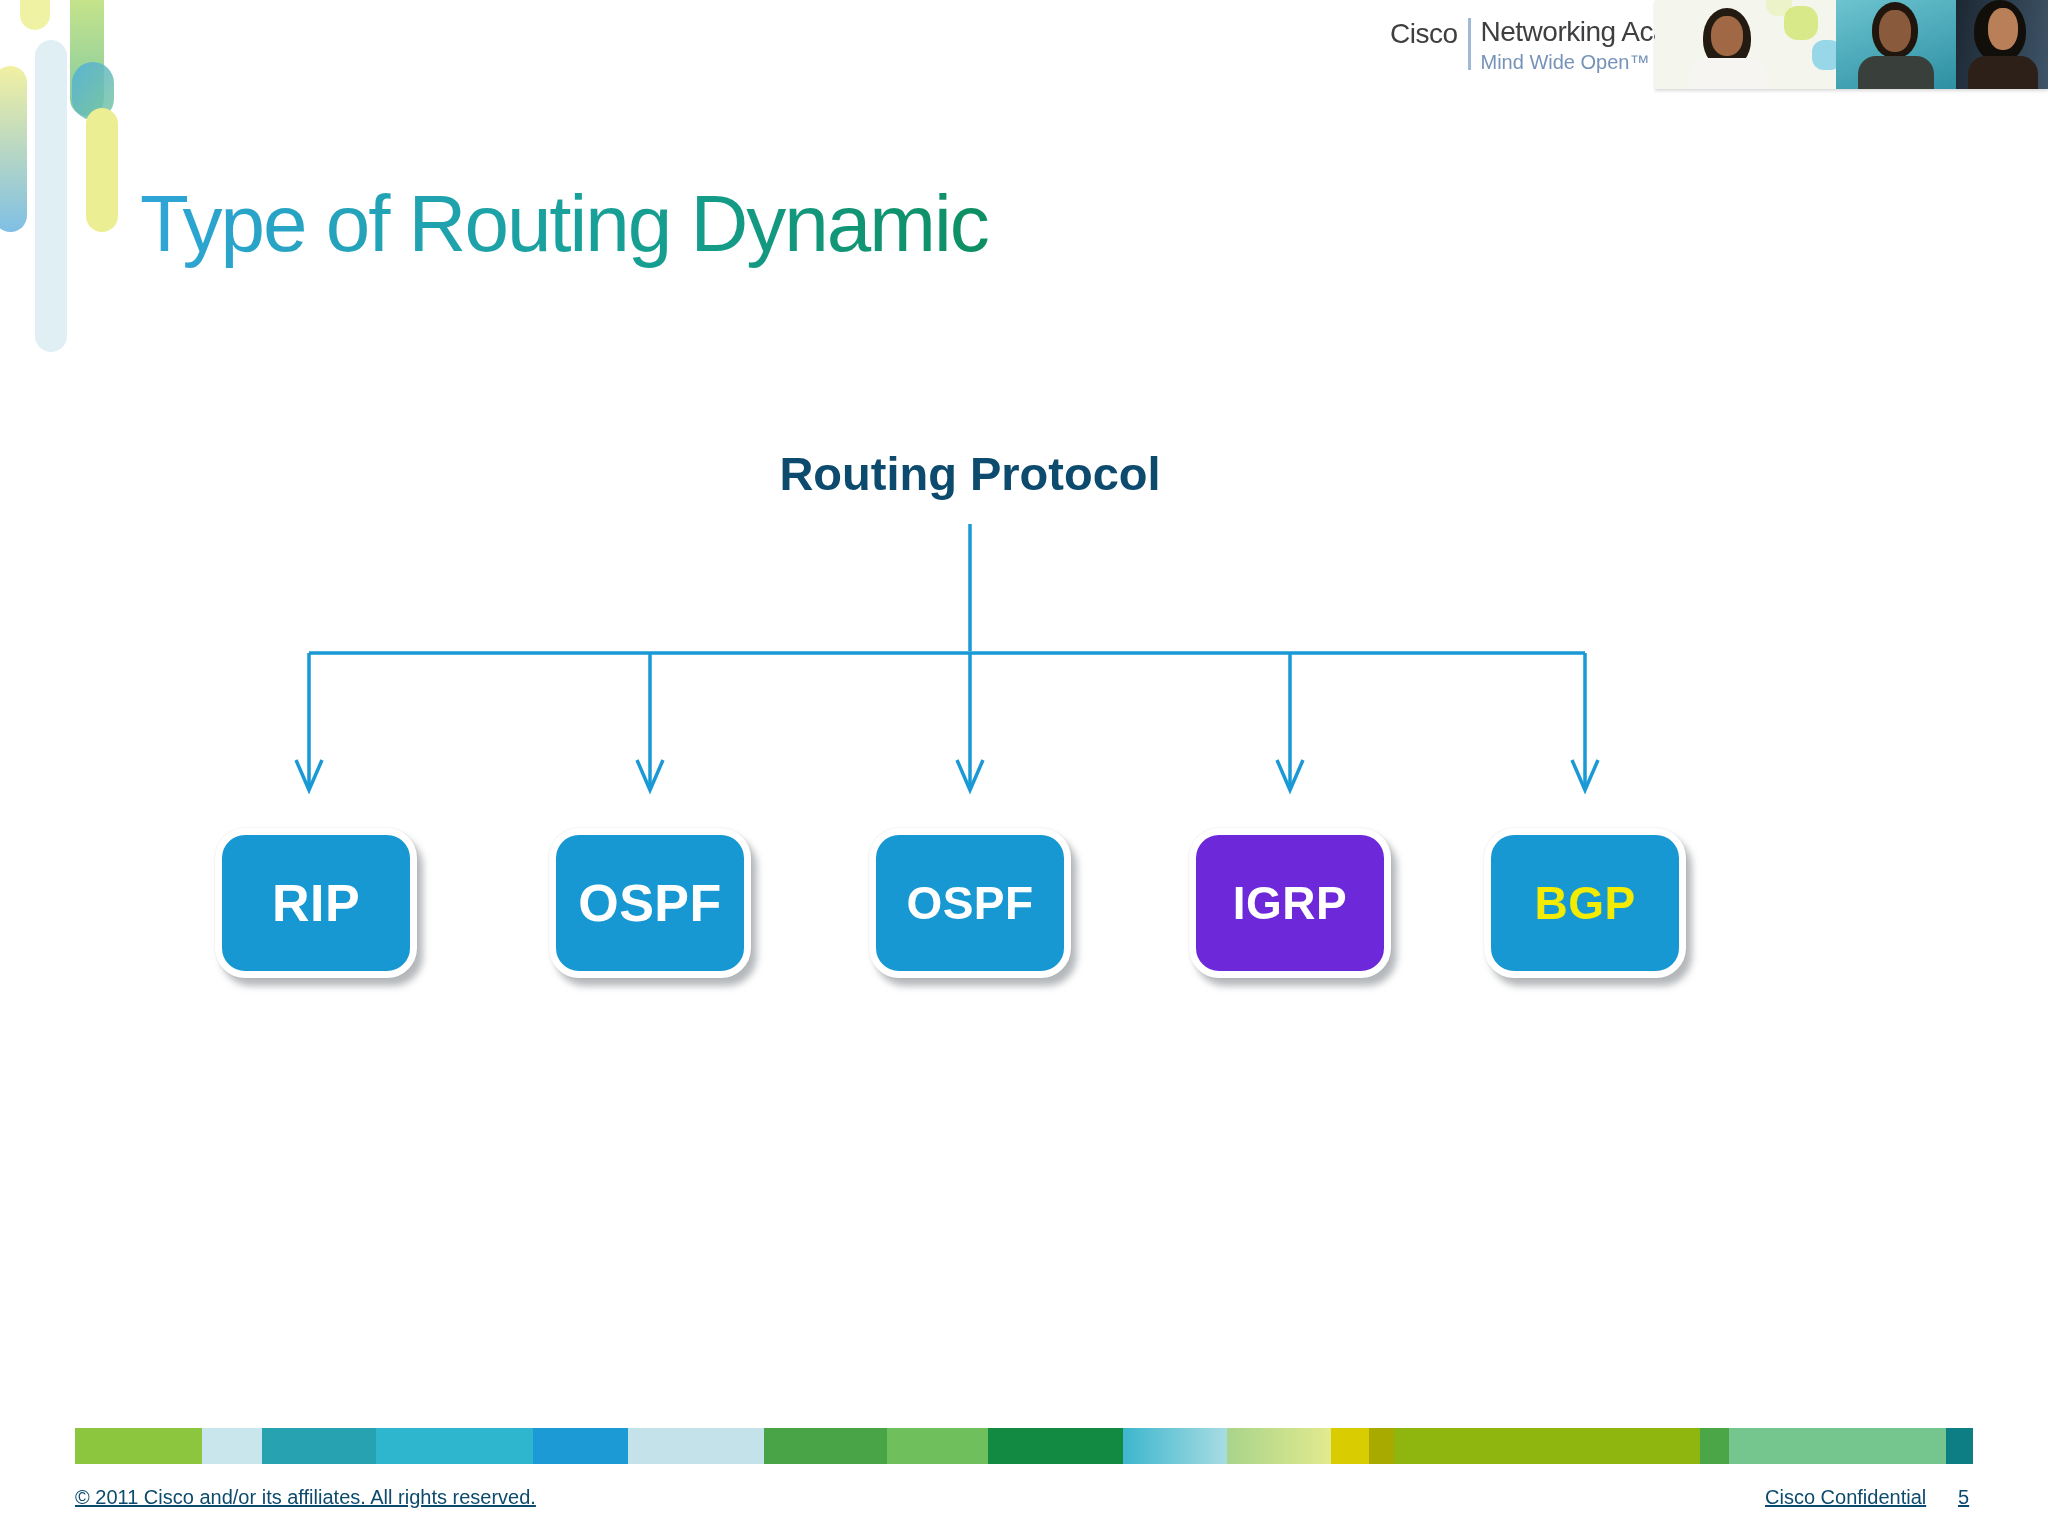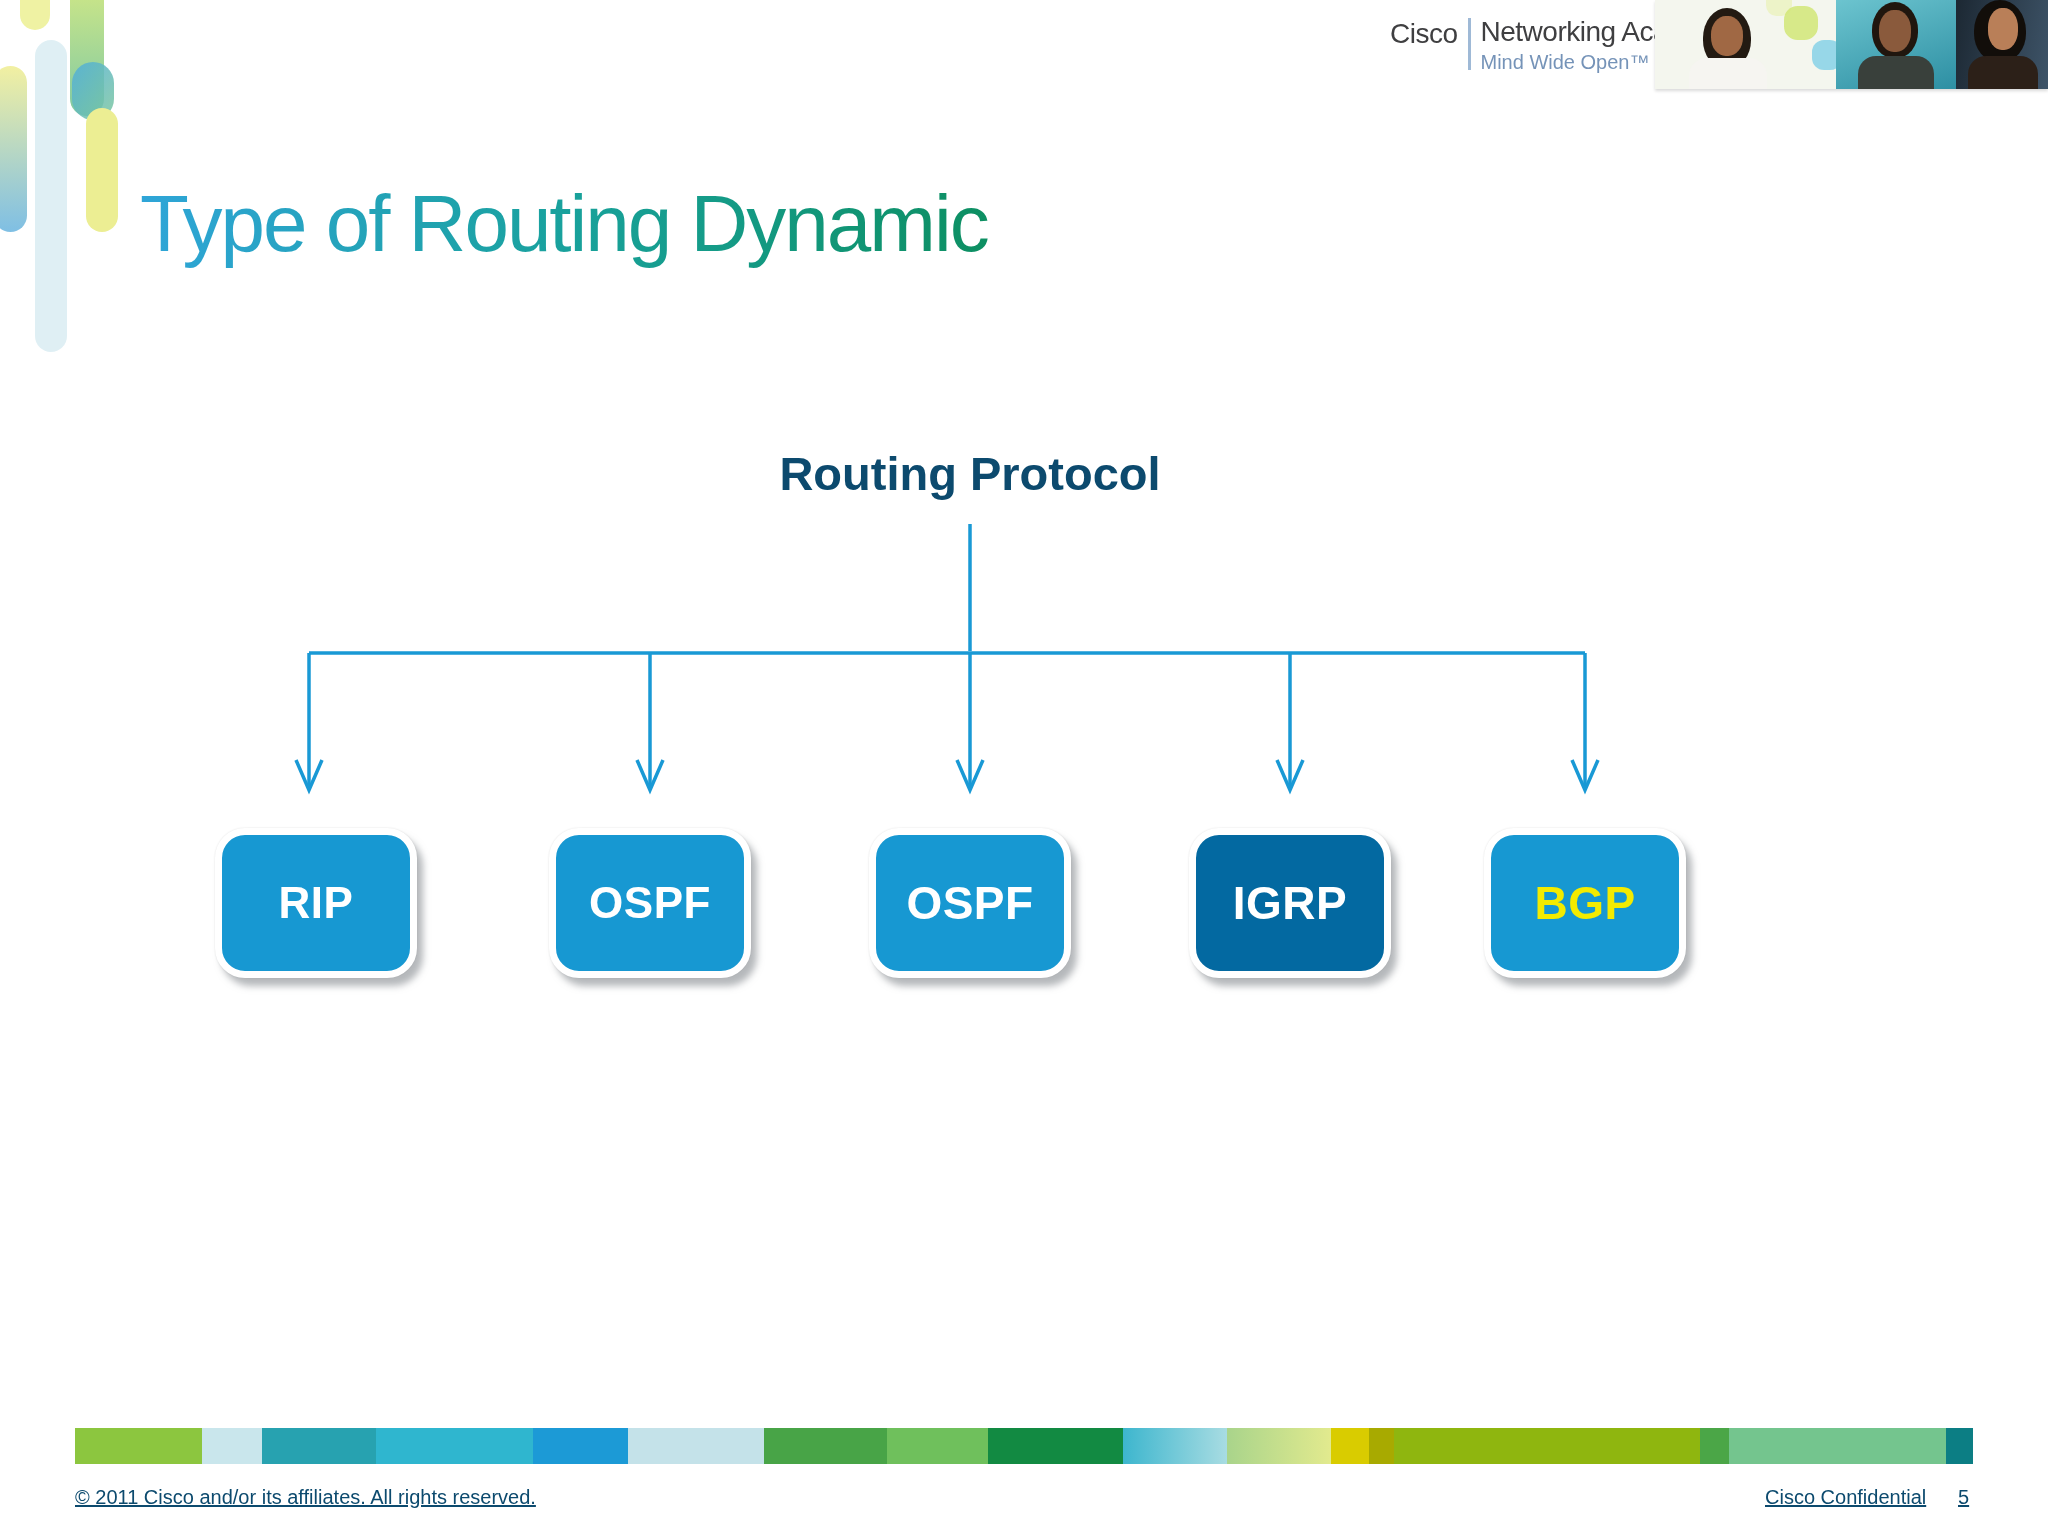--- a/index.html
+++ b/index.html
@@ -55,21 +55,21 @@
   
   .root-label{
     position:absolute;left:720px;top:446px;width:500px;text-align:center;
     font-size:47px;font-weight:bold;color:#0c4a6e;letter-spacing:0;
   }
   .connectors{position:absolute;left:0;top:0;pointer-events:none;}
   .node{
     position:absolute;top:828px;width:202px;height:150px;box-sizing:border-box;
     border:7px solid #ffffff;border-radius:30px;
     display:flex;align-items:center;justify-content:center;
-    font-weight:bold;font-size:44px;color:#ffffff;letter-spacing:.5px;
+    font-weight:bold;font-size:52px;color:#ffffff;letter-spacing:.5px;
     box-shadow:6px 8px 7px rgba(120,126,132,.55),0 0 2px rgba(0,0,0,.12);
   }
   .n0{left:215px;}.n1{left:549px;}.n2{left:869px;font-size:46px;}
   .n3{left:1189px;font-size:46px;}.n4{left:1484px;font-size:46px;}
   
   .colorbar{position:absolute;left:75px;top:1428px;width:1898px;height:36px;display:flex;}
   .colorbar div{height:36px;}
   .footer-text{position:absolute;top:1486px;font-size:20px;color:#0c4a6e;white-space:nowrap;text-decoration:underline;}
   .f-left{left:75px;}
   .f-conf{left:1765px;}
@@ -134,21 +134,21 @@
       <path d="M637 760 L650 790 L663 760"></path>
       <path d="M957 760 L970 790 L983 760"></path>
       <path d="M1277 760 L1290 790 L1303 760"></path>
       <path d="M1572 760 L1585 790 L1598 760"></path>
     </g>
   </svg>
 
   <div class="node n0" style="color: rgb(255, 255, 255); background: rgb(23, 152, 210);">RIP</div>
   <div class="node n1" style="color: rgb(255, 255, 255); background: rgb(23, 152, 210);">OSPF</div>
   <div class="node n2" style="color: rgb(255, 255, 255); background: rgb(23, 152, 210);">OSPF</div>
-  <div class="node n3" style="color: rgb(255, 255, 255); background: #0369a1;">IGRP</div>
+  <div class="node n3" style="color: rgb(255, 255, 255); background: #6d28d9;">IGRP</div>
   <div class="node n4" style="color: rgb(243, 235, 0); background: rgb(23, 152, 210);">BGP</div>
 
   <div class="colorbar" id="colorbar">
       <div style="width: 127px; background: rgb(140, 198, 63);"></div>
       <div style="width: 60px; background: rgb(201, 230, 236);"></div>
       <div style="width: 114px; background: rgb(39, 162, 176);"></div>
       <div style="width: 157px; background: rgb(47, 182, 207);"></div>
       <div style="width: 95px; background: rgb(28, 154, 214);"></div>
       <div style="width: 136px; background: rgb(196, 226, 233);"></div>
       <div style="width: 123px; background: rgb(72, 164, 71);"></div>

